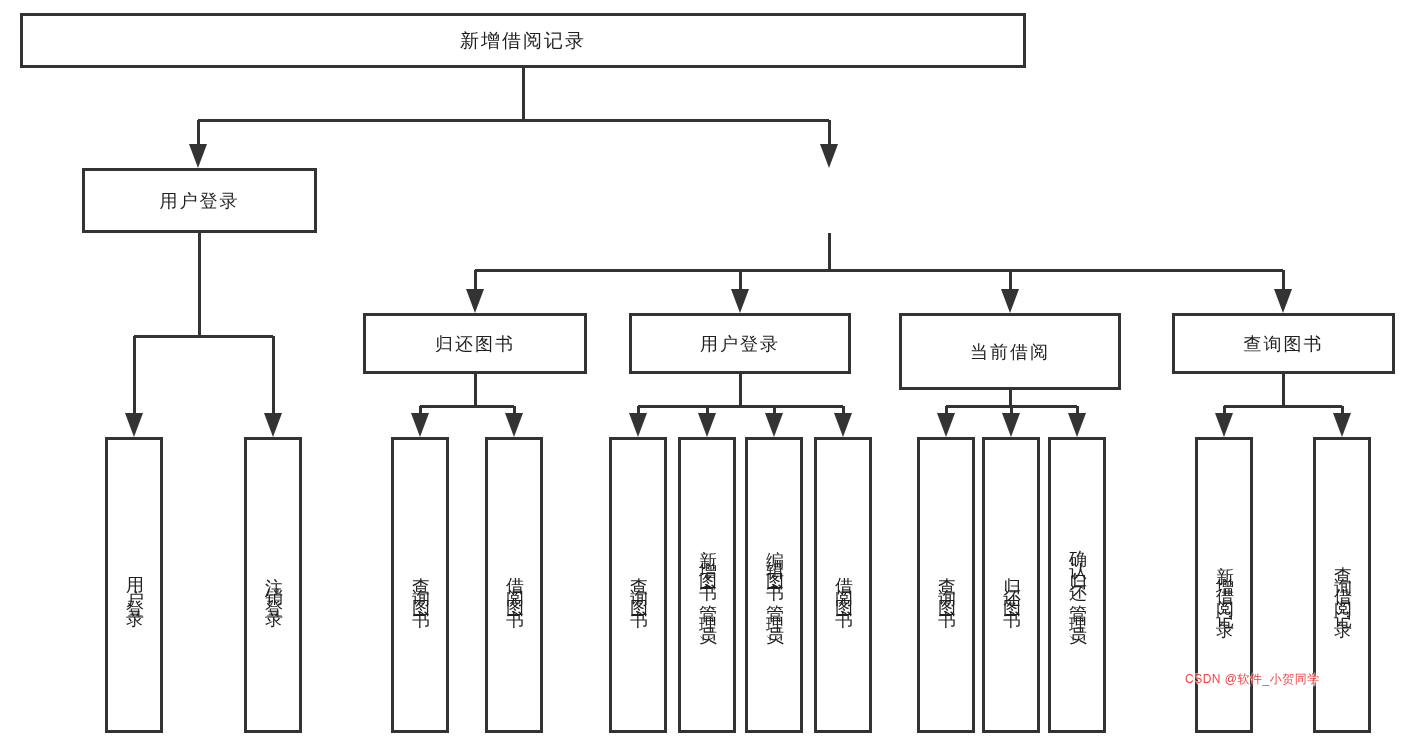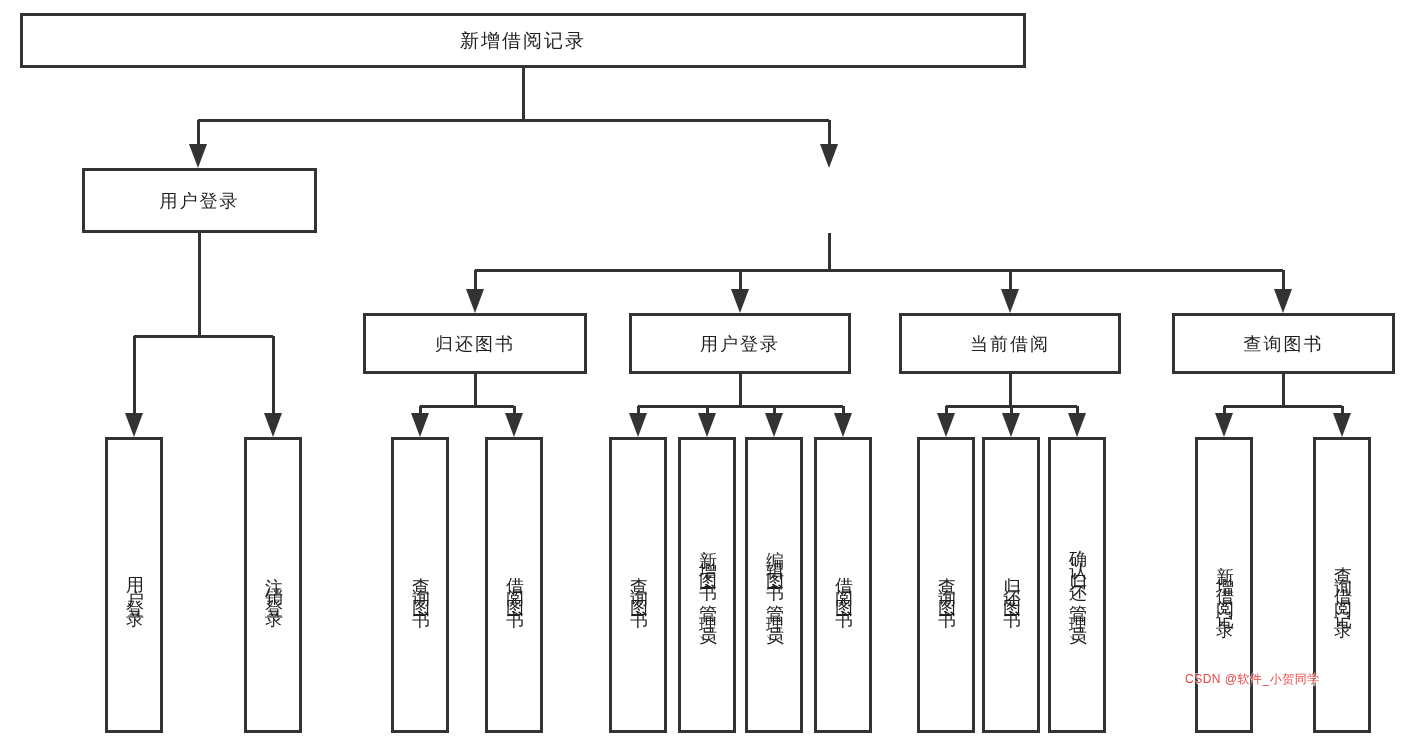--- a/index.html
+++ b/index.html
@@ -90,21 +90,21 @@
       <div class="vline" style="left: 1340.5px; top: 406px; height: 13px;"></div>
       <div class="arrow" style="left: 1333px; top: 413px;"></div>
     </div>
 
   <div class="box hbox rootbox" style="left:20px;top:13px;width:1006px;height:55px">新增借阅记录</div>
 
   <div class="box hbox" style="left:82px;top:168px;width:235px;height:65px">用户登录</div>
 
   <div class="box hbox" style="left:363px;top:313px;width:224px;height:61px">归还图书</div>
   <div class="box hbox" style="left:629px;top:313px;width:222px;height:61px">用户登录</div>
-  <div class="box hbox" style="left:899px;top:313px;width:222px;height:61px">当前借阅</div>
+  <div class="box hbox" style="left:899px;top:313px;width:222px;height:77px">当前借阅</div>
   <div class="box hbox" style="left:1172px;top:313px;width:223px;height:61px">查询图书</div>
 
   <div class="box vbox" style="left:105px;top:437px;width:58px;height:296px">用户登录</div>
   <div class="box vbox" style="left:244px;top:437px;width:58px;height:296px">注销登录</div>
 
   <div class="box vbox" style="left:391px;top:437px;width:58px;height:296px">查询图书</div>
   <div class="box vbox" style="left:485px;top:437px;width:58px;height:296px">借阅图书</div>
 
   <div class="box vbox" style="left:609px;top:437px;width:58px;height:296px">查询图书</div>
   <div class="box vbox" style="left:678px;top:437px;width:58px;height:296px">新增图书（管理员）</div>

